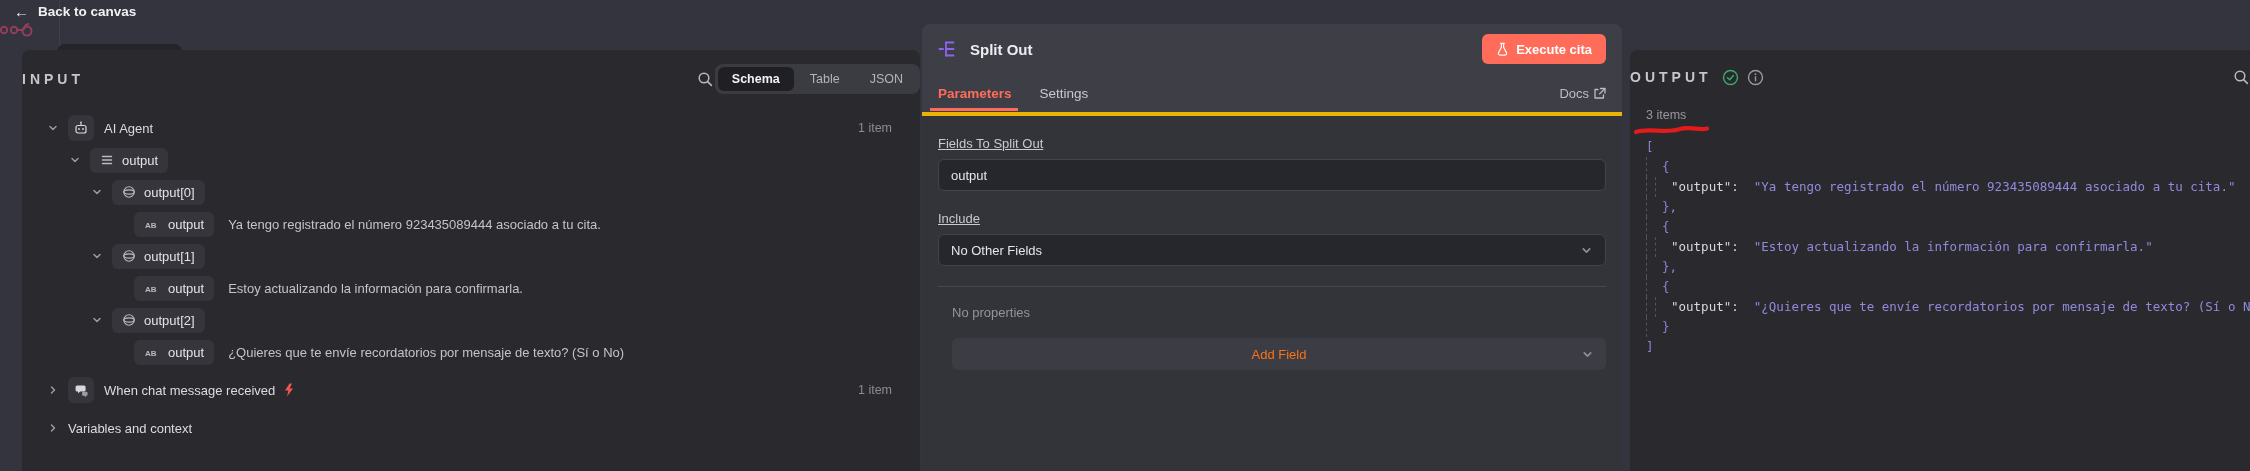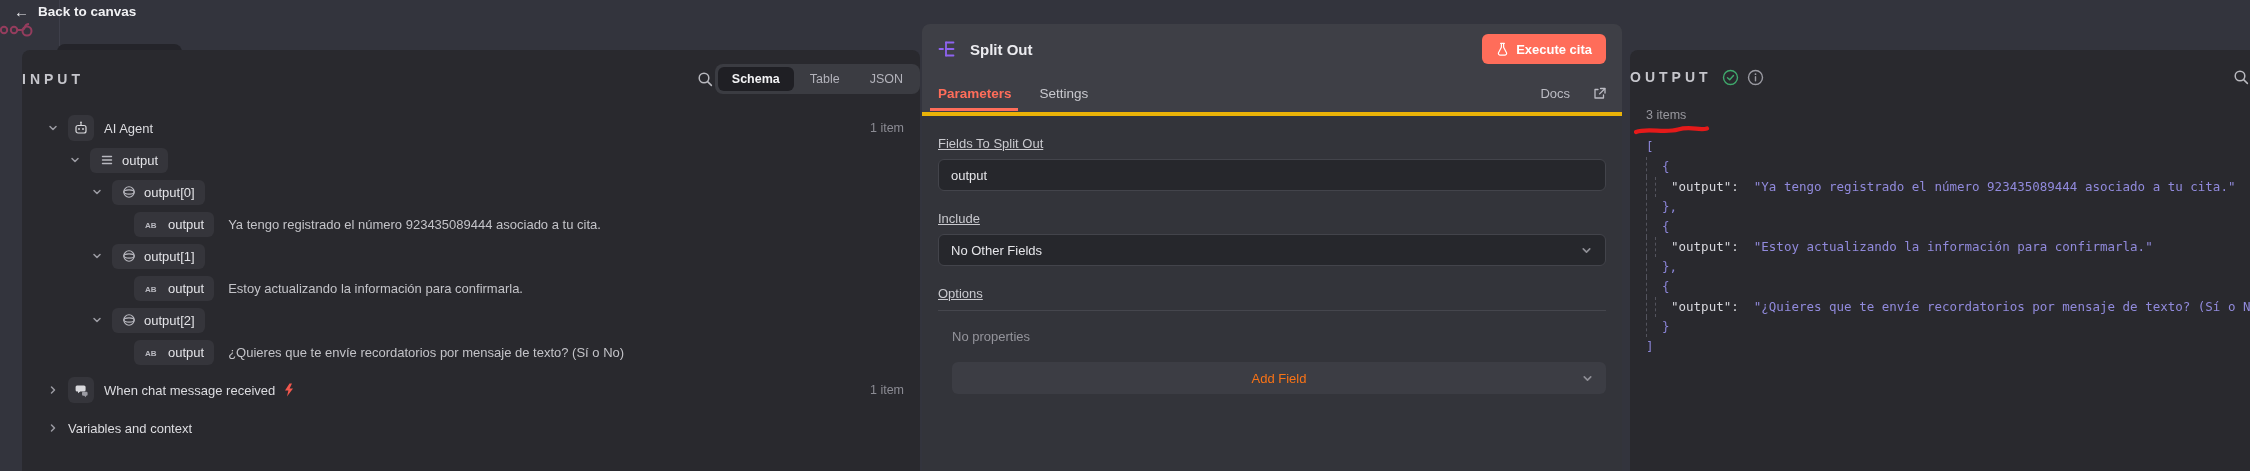--- a/index.html
+++ b/index.html
@@ -25,21 +25,21 @@
   .panel-title { font-size:14px; font-weight:700; letter-spacing:4px; color:#c6c6cc; }
 
   
   #input-panel { left:22px; top:50px; width:898px; height:421px; border-radius:8px 8px 0 0; }
   #input-panel .panel-head { height:58px; }
   .head-right { margin-left:auto; display:flex; align-items:center; gap:1px; }
   .seg { display:flex; align-items:center; background:#3b3c42; border-radius:8px; padding:3px; gap:2px; }
   .seg-item { font-size:12.5px; color:#b3b3bb; padding:5px 14px; border-radius:6px; cursor:pointer; }
   .seg-item.active { background:#1f1f24; color:#f2f2f4; font-weight:700; }
 
-  .tree { padding:4px 16px 0 16px; }
+  .tree { padding:4px 28px 0 16px; }
   .tree-row { display:flex; align-items:center; height:32px; }
   .tree-row .chev { width:14px; display:flex; justify-content:center; margin-right:8px; flex:0 0 auto; }
   .icon-box { width:26px; height:26px; border-radius:6px; background:#35353b; display:flex; align-items:center; justify-content:center; margin-right:10px; flex:0 0 auto; }
   .pill { display:flex; align-items:center; gap:8px; background:#35353b; border-radius:6px; padding:5px 10px; }
   .pill .plabel { font-size:13px; color:#e3e3e7; }
   .node-label { font-size:13px; color:#dcdce0; }
   .val { font-size:13px; color:#c3c3c8; margin-left:14px; white-space:nowrap; }
   .count { margin-left:auto; font-size:12.5px; color:#8b8b93; }
   .lv0 { padding-left:8px; } .lv1 { padding-left:30px; } .lv2 { padding-left:52px; } .lv3 { padding-left:96px; }
   .gap-top { margin-top:6px; }
@@ -50,21 +50,21 @@
   .node-head { background:#3e3f46; border-radius:8px 8px 0 0; border-bottom:4px solid #eab308; }
   .node-title-row { display:flex; align-items:center; height:50px; padding:0 16px; }
   .node-title { font-size:15px; font-weight:700; color:#ececf0; margin-left:10px; }
   .exec-btn { margin-left:auto; display:flex; align-items:center; gap:7px; background:#ff6d5a; color:#fff;
               font-size:13px; font-weight:600; height:30px; padding:0 14px; border-radius:6px; cursor:pointer; }
   .tabs-row { display:flex; align-items:center; height:38px; padding:0 16px; }
   .tab { font-size:13.5px; cursor:pointer; }
   .tab.active { color:#ff6d5a; position:relative; font-weight:600; }
   .tab.active::after { content:''; position:absolute; left:-8px; right:-6px; bottom:-10px; height:3px; background:#ff6d5a; }
   .tab.inactive { color:#c9c9cf; margin-left:28px; }
-  .docs-link { margin-left:auto; display:flex; align-items:center; gap:23px; color:#bcbcc4; font-size:13px; cursor:pointer; }
+  .docs-link { margin-left:auto; display:flex; align-items:center; gap:4px; color:#bcbcc4; font-size:13px; cursor:pointer; }
 
   .node-body { padding:20px 16px 0 16px; }
   .fld-label { font-size:13px; color:#c9c9ce; margin-bottom:8px;text-decoration:underline; }
   .txt-input, .select { width:100%; height:32px; background:#26272c; border:1px solid #43444b; border-radius:6px;
               display:flex; align-items:center; padding:0 12px; font-size:13px; color:#e6e6ea; }
   .select { justify-content:space-between; cursor:pointer; }
   .mb { margin-bottom:20px; }
   .options-divider { border:none; border-top:1px solid #45464d; margin-top:9px; }
   .no-props { font-size:13px; color:#94949b; margin:18px 0 18px 14px; }
   .add-field { position:relative; margin-left:14px; width:calc(100% - 14px); height:32px; background:#3c3d44;
@@ -302,21 +302,20 @@
     </div>
 
     <div class="fld-label">Include</div>
     <div class="select mb">
       <span>No Other Fields</span>
       <svg width="13" height="13" viewBox="0 0 12 12">
           <polyline points="3,4.5 6,7.5 9,4.5" fill="none" stroke="#8f8f96" stroke-width="1.5" stroke-linecap="round" stroke-linejoin="round"></polyline>
         </svg>
     </div>
 
-    <div class="fld-label" style="margin-top:6px">Options</div>
     <hr class="options-divider">
     <div class="no-props">No properties</div>
     <div class="add-field">
       <span class="af-label">Add Field</span>
       <svg class="af-chev" width="13" height="13" viewBox="0 0 12 12">
           <polyline points="3,4.5 6,7.5 9,4.5" fill="none" stroke="#8f8f96" stroke-width="1.5" stroke-linecap="round" stroke-linejoin="round"></polyline>
         </svg>
     </div>
   </div>
 </div>

